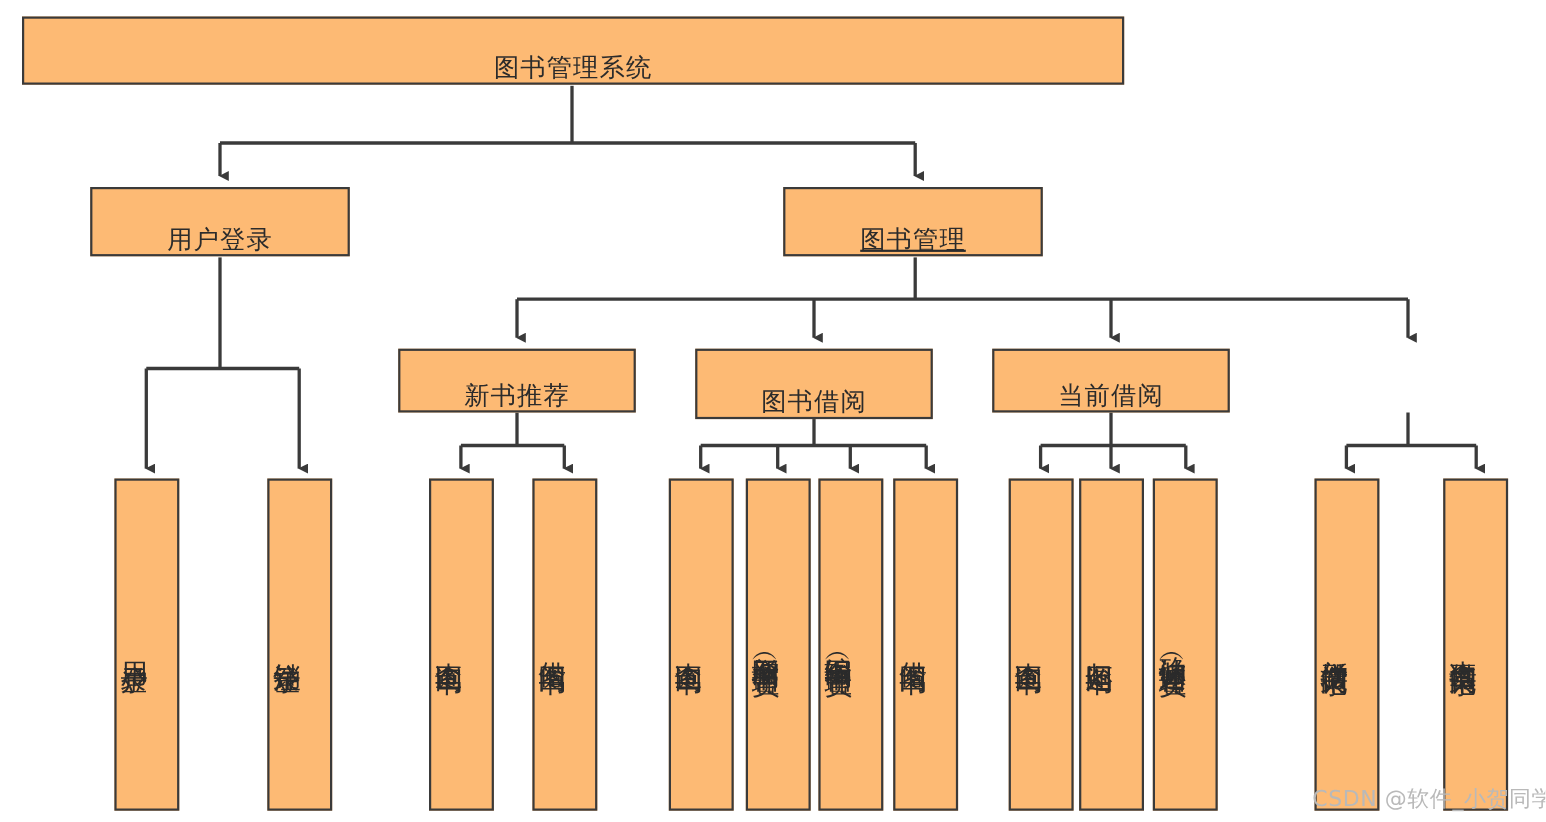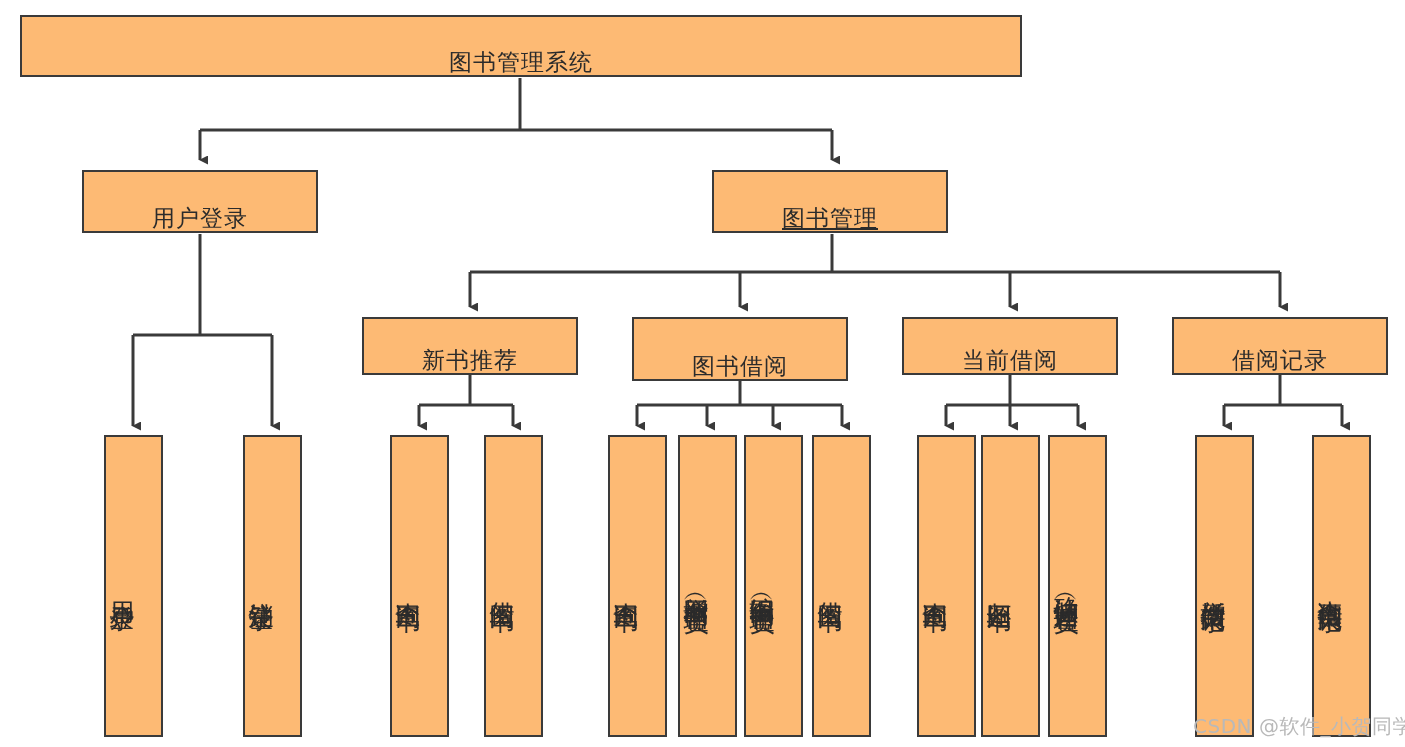--- a/index.html
+++ b/index.html
@@ -155,23 +155,20 @@
   </div>
 
   <div class="node horizontal" style="left:632px; top:317px; width:216px; height:64px;">
     <span class="node-label">图书借阅</span>
   </div>
 
   <div class="node horizontal" style="left:902px; top:317px; width:216px; height:58px;">
     <span class="node-label">当前借阅</span>
   </div>
 
-  <div class="node horizontal" style="left:1172px; top:317px; width:216px; height:58px;">
-    <span class="node-label">借阅记录</span>
-  </div>
 
   <div class="node vertical" style="left:104px; top:435px; width:59px; height:302px;">
     <span class="node-label">用户登录</span>
   </div>
 
   <div class="node vertical" style="left:243px; top:435px; width:59px; height:302px;">
     <span class="node-label">注销登录</span>
   </div>
 
   <div class="node vertical" style="left:390px; top:435px; width:59px; height:302px;">

